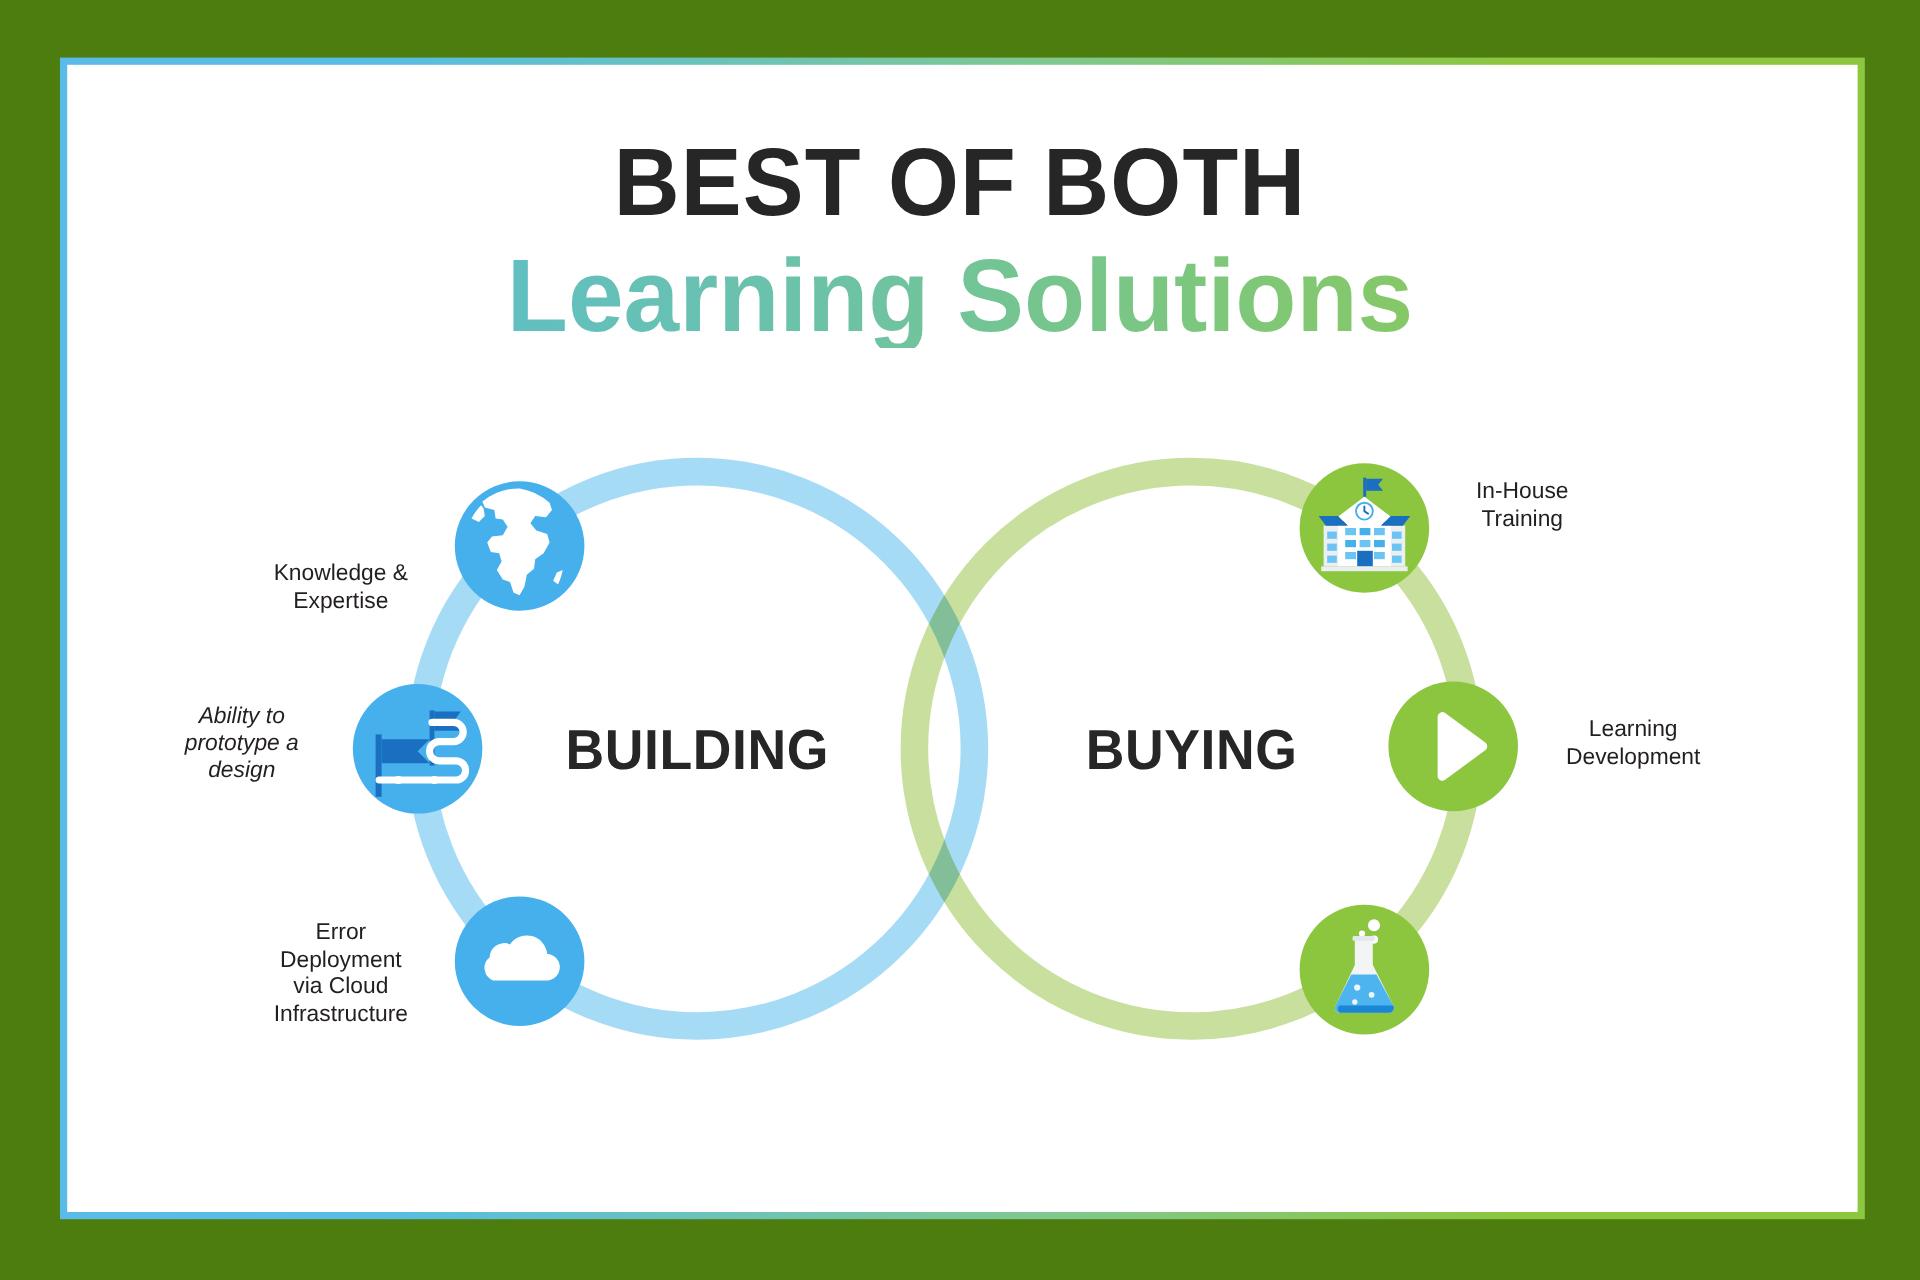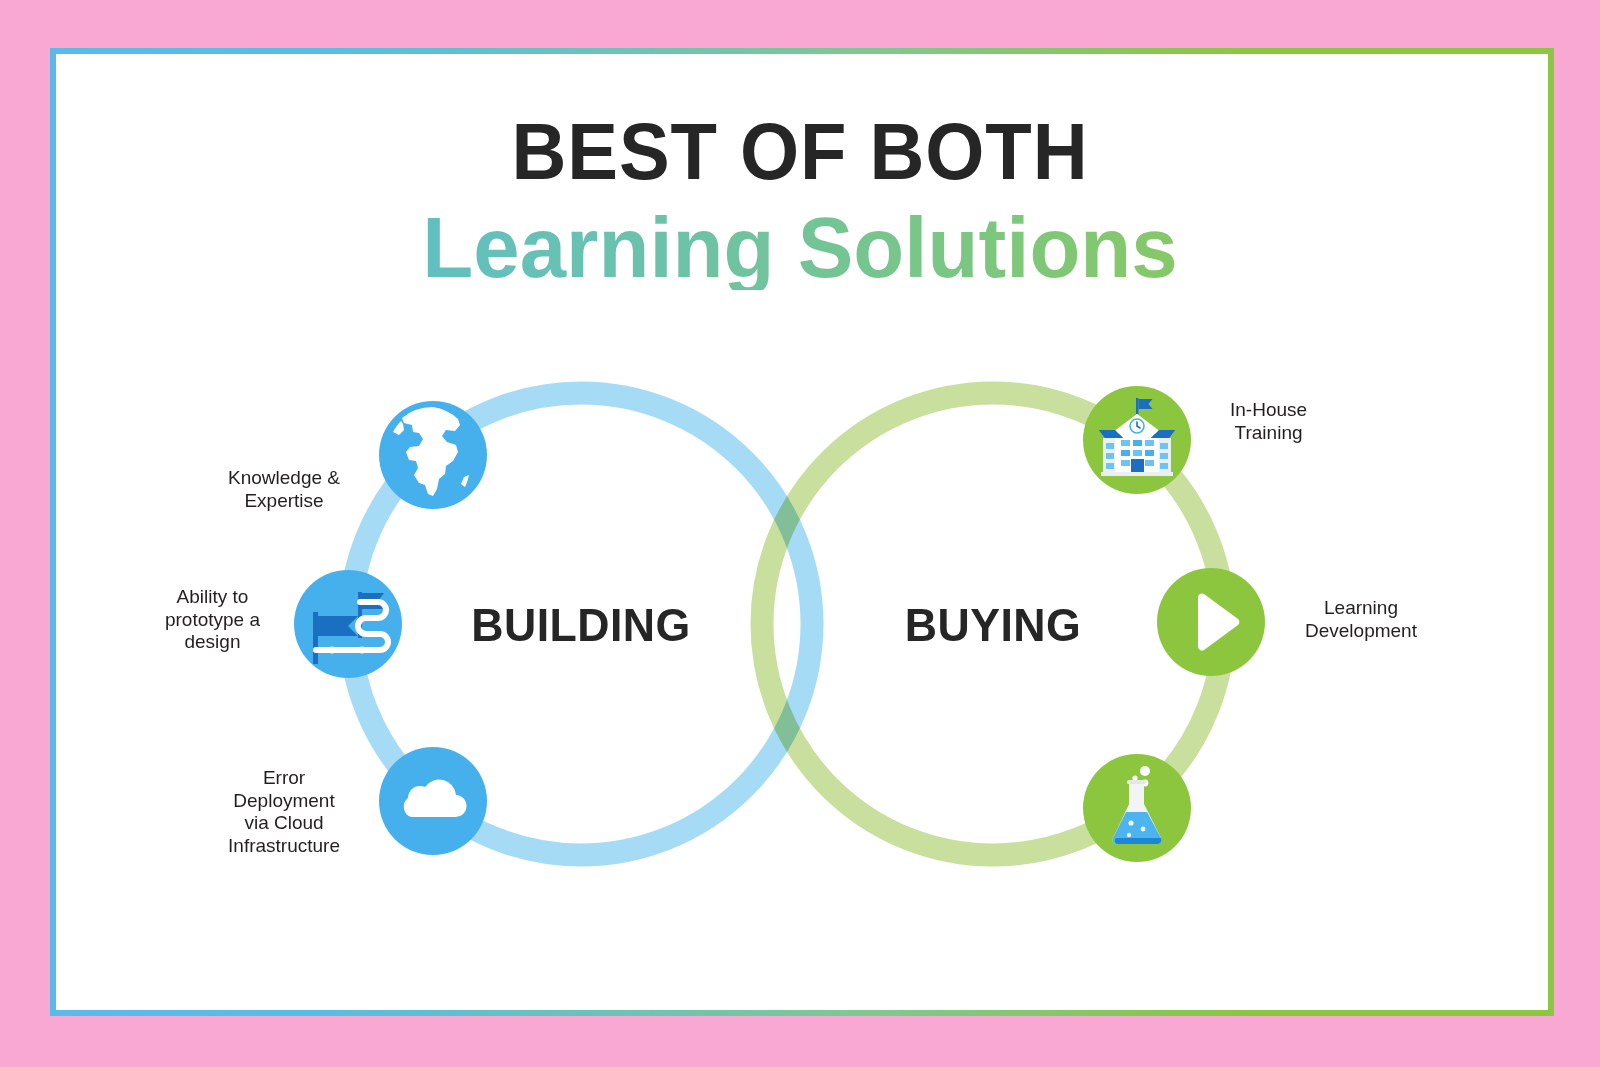--- a/index.html
+++ b/index.html
@@ -14,21 +14,21 @@
     overflow: hidden;
     position: relative;
   }
 
   
   #infographic {
     position: absolute;
     left: 0; top: 0;
     width: 1600px;
     height: 1067px;
-    background: #f9a8d4;
+    background: #4d7c0f;
   }
   #frame-border {
     position: absolute;
     left: 50px;
     top: 48px;
     width: 1504px;
     height: 968px;
     box-sizing: border-box;
     padding: 6px;
     background: linear-gradient(to right, #5bbbe8 0%, #57bde3 18%, #7fc88f 55%, #8cc63f 80%, #8dc63f 100%);
@@ -170,21 +170,21 @@
       <path d="M66 21h22l-6 8 6 8H66z" fill="#1b6fc0"></path>
 
       <rect x="17" y="40" width="5" height="52" fill="#1b6fc0"></rect>
       <path d="M22 44h40l-10 10 10 10H22z" fill="#1b6fc0"></path>
 
       <path d="M64 30 H82 a8 8 0 0 1 0 16 H70 a8 8 0 0 0 0 16 H84 a8 8 0 0 1 0 16 H20" fill="none" stroke="#ffffff" stroke-width="6" stroke-linecap="round" stroke-linejoin="round"></path>
       <circle cx="36" cy="78" r="3.4" fill="#ffffff"></circle>
       <circle cx="66" cy="78" r="3.4" fill="#ffffff"></circle>
     </svg>
   </div>
-  <div class="side-label left" style="left:282px; top:620px;">Ability to
+  <div class="side-label left" style="left:271px; top:620px;font-style:italic;">Ability to
 prototype a
 design</div>
 
   <div class="icon-bubble blue" style="left:433px; top:801px;">
     <svg width="104" height="104" viewBox="0 0 104 104">
       <circle cx="52" cy="52" r="50" fill="#45b0ec"></circle>
       <path fill="#ffffff" d="M30 68h44a11 11 0 0 0 1-22 17 17 0 0 0-31-8 12 12 0 0 0-17 11 11 11 0 0 0 3 19z"></path>
     </svg>
   </div>
   <div class="side-label left" style="left:362px; top:812px;">Error

